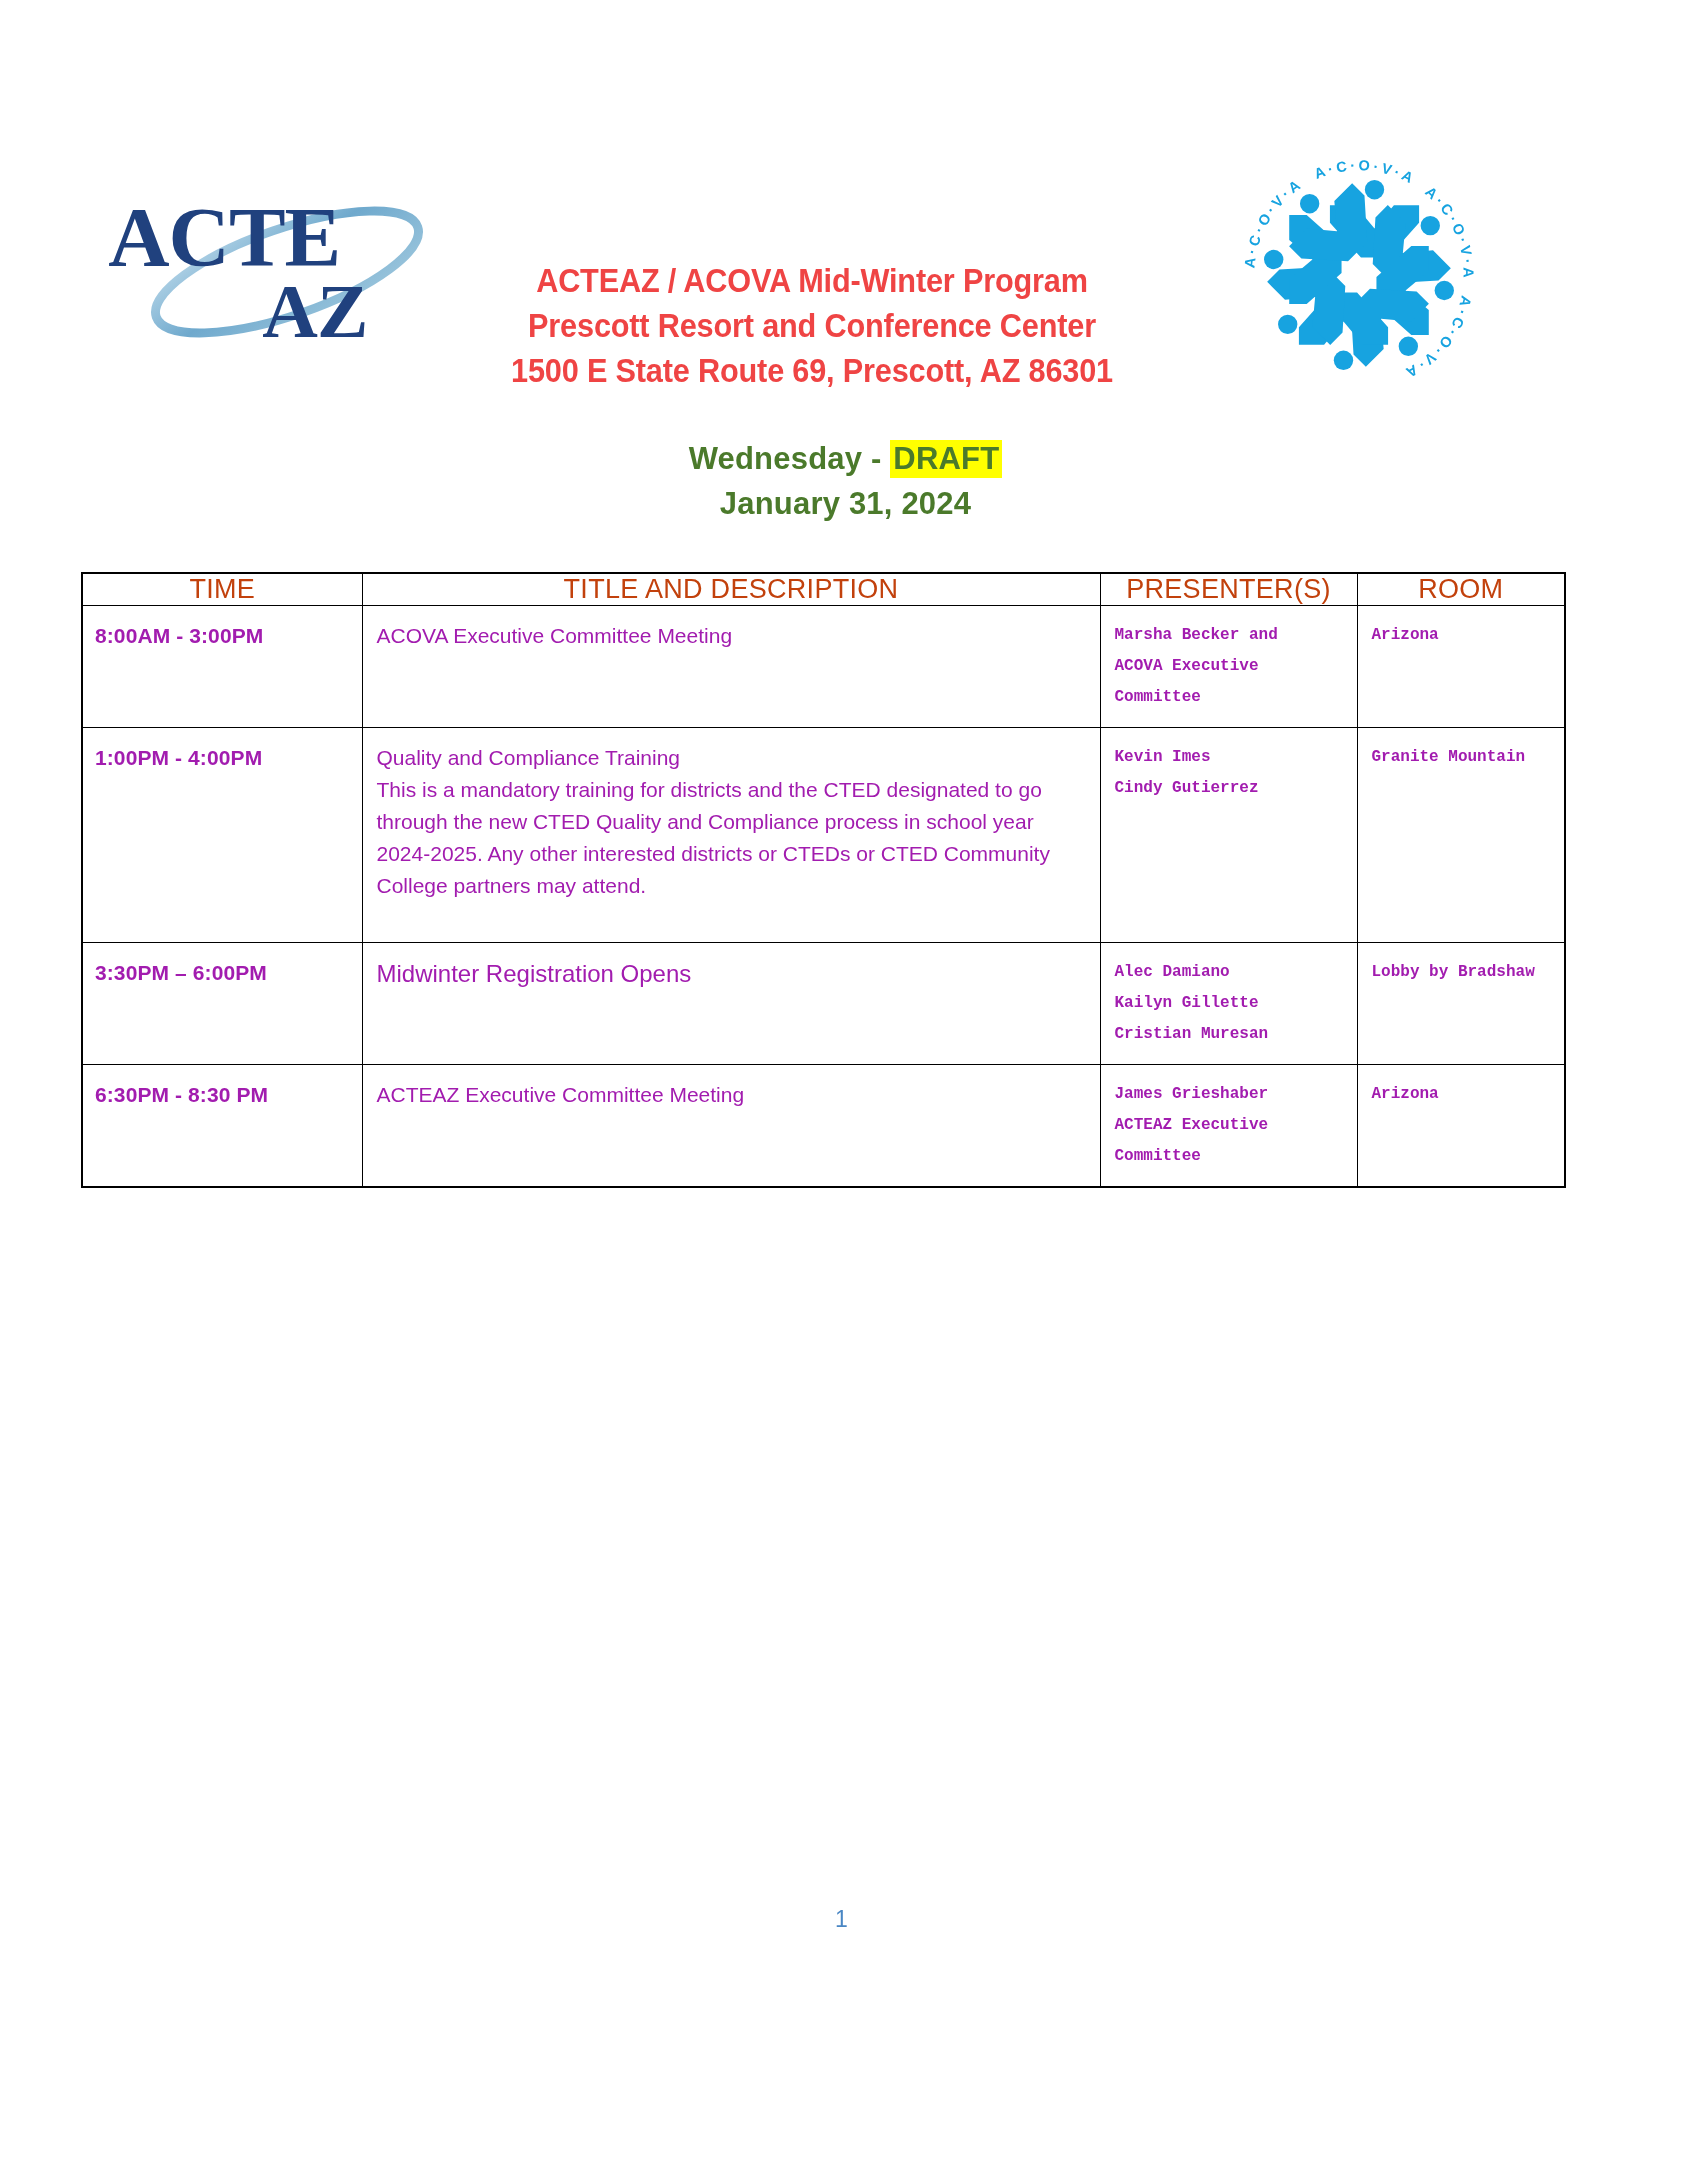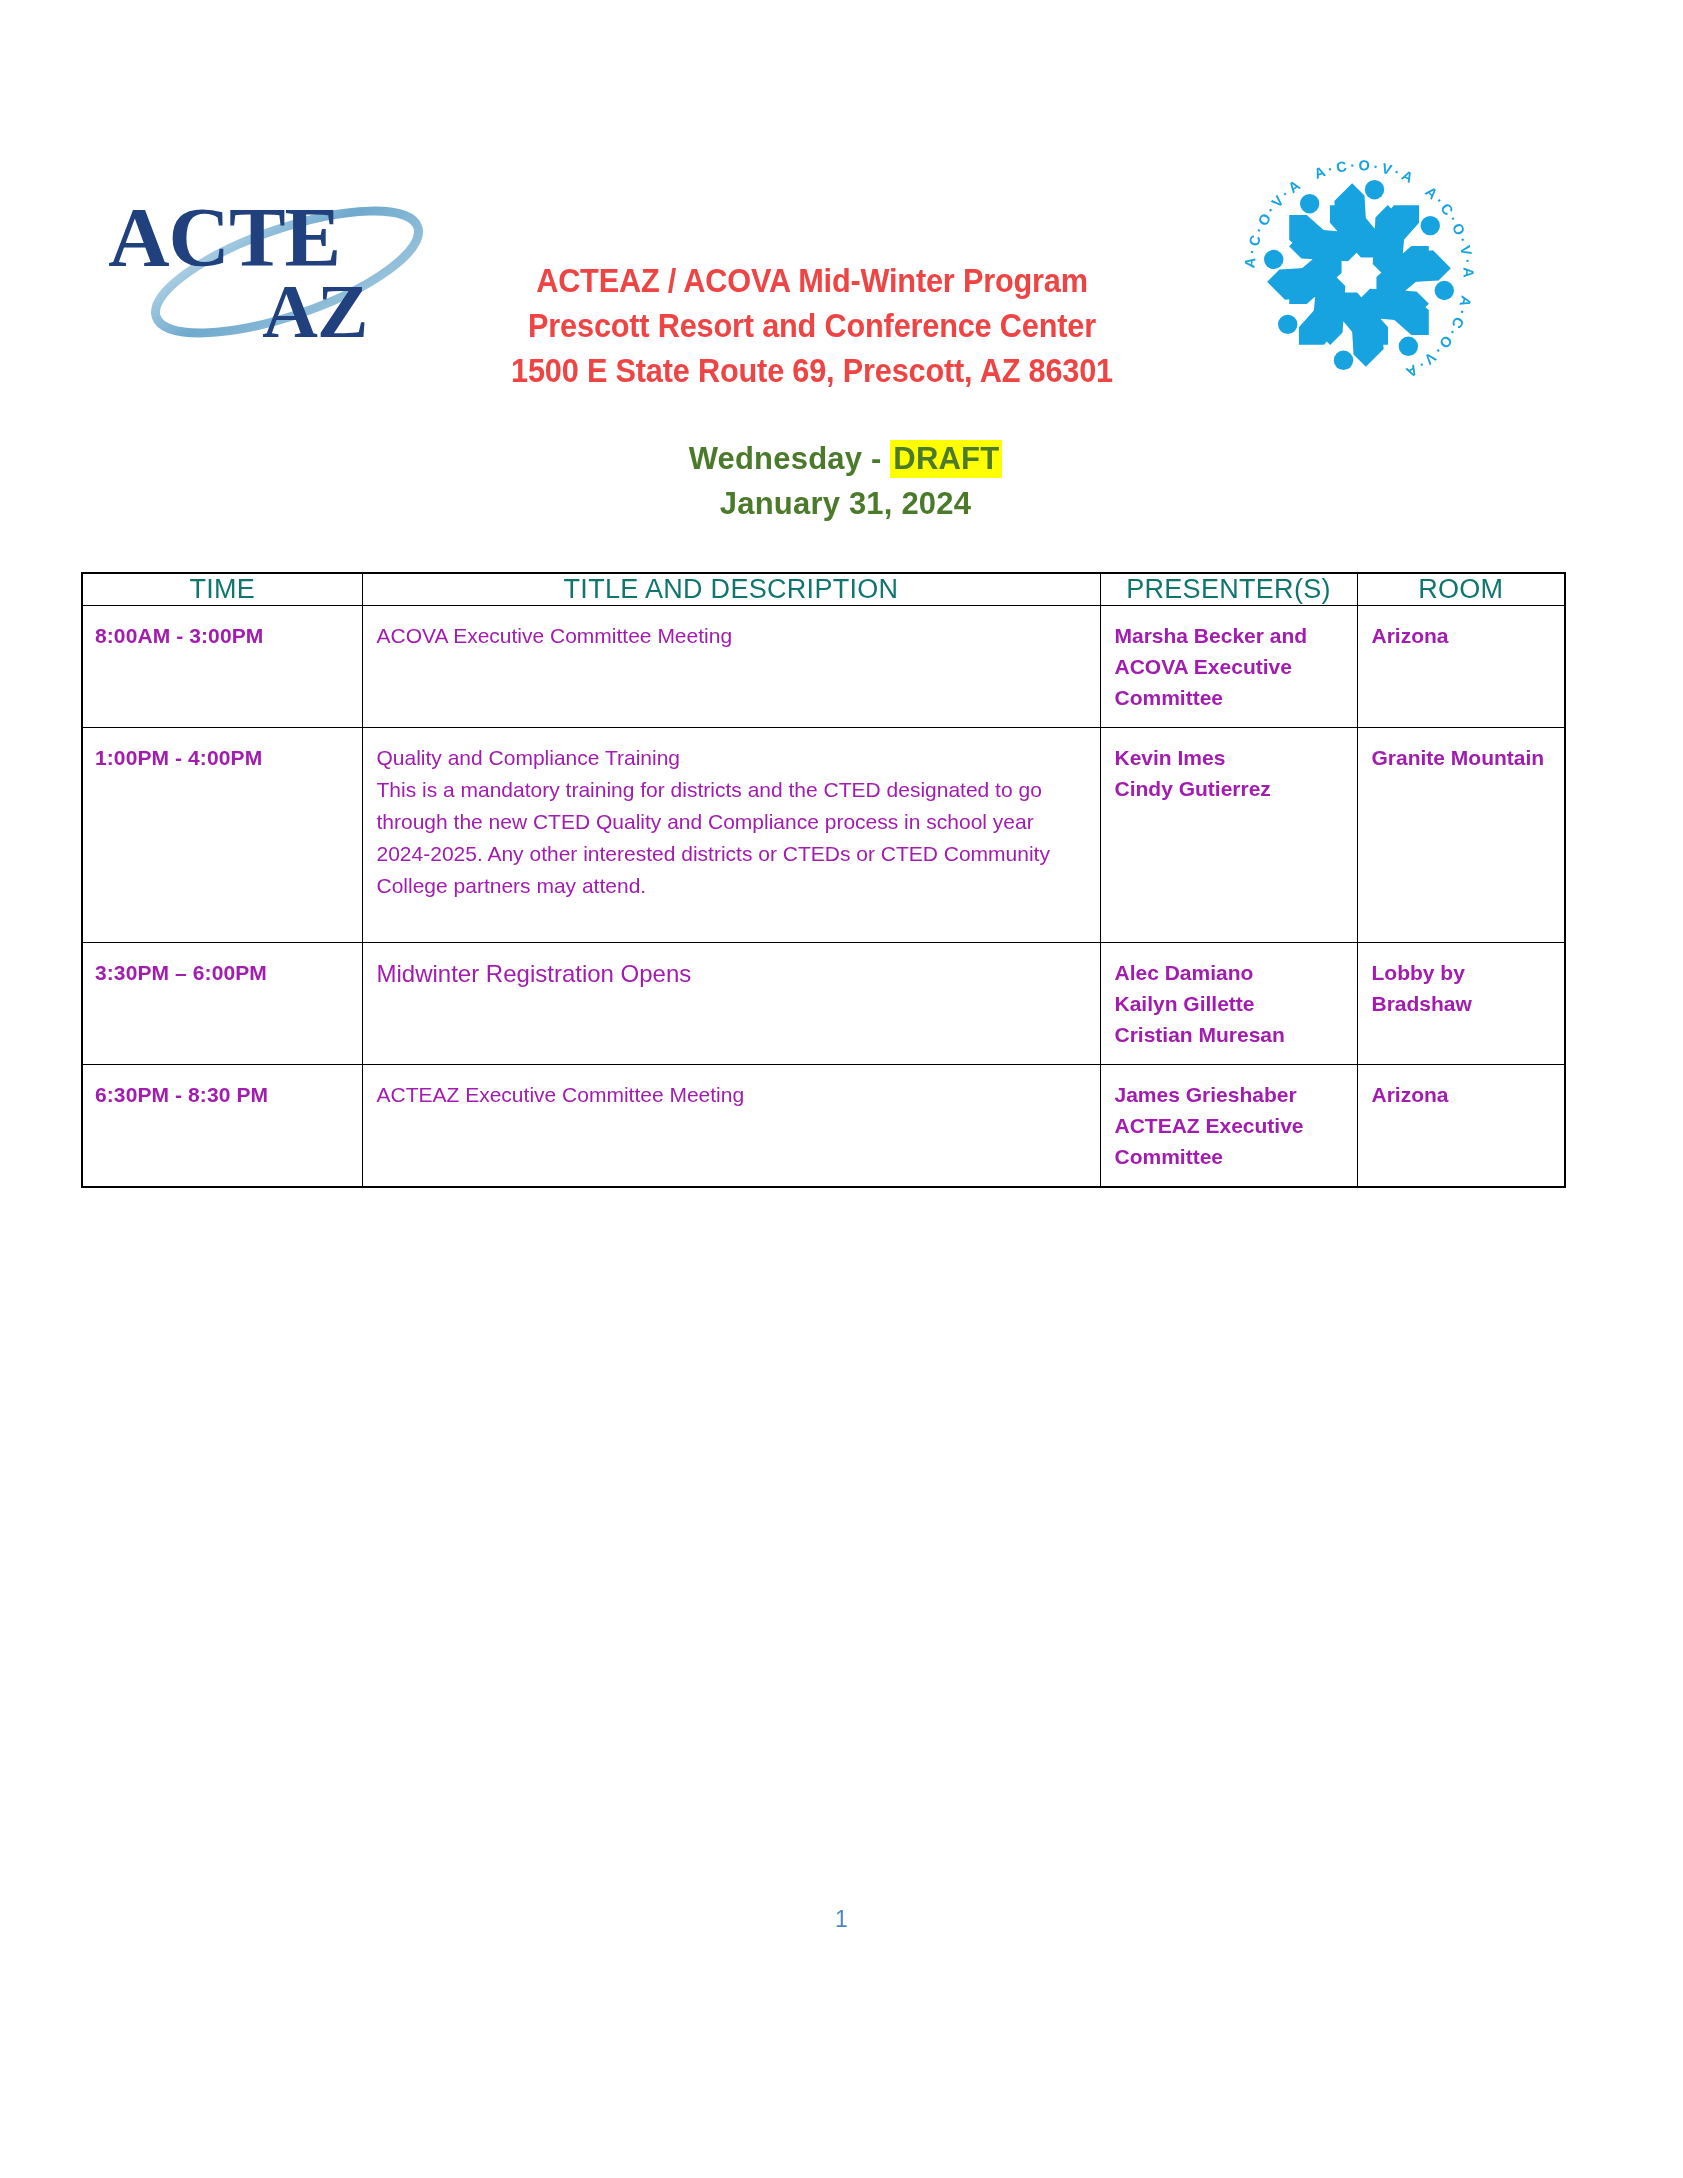--- a/index.html
+++ b/index.html
@@ -114,21 +114,21 @@
 
   .sched-table th,
   .sched-table td {
     border: 1.6px solid #000000;
     vertical-align: top;
     padding: 0;
   }
 
   thead th {
     text-align: center;
-    color: #0f766e;
+    color: #c2410c;
     font-family: "Liberation Sans Narrow", "Liberation Sans", sans-serif;
     font-weight: normal;
     font-size: 27px;
     letter-spacing: 0.3px;
     padding: 14px 6px 46px 6px;
     white-space: nowrap;
   }
 
   td.cell {
     padding: 14px 12px 14px 14px;
@@ -139,23 +139,23 @@
   td.cell.time {
     font-family: "Liberation Sans Narrow", "Liberation Sans", sans-serif;
     font-weight: bold;
     font-size: 21px;
     letter-spacing: 0.1px;
     white-space: nowrap;
     padding-left: 12px;
   }
   td.cell.pres,
   td.cell.room {
-    font-family: Liberation Sans, sans-serif;
+    font-family: Liberation Mono, monospace;
     font-weight: bold;
-    font-size: 21px;
+    font-size: 16px;
     line-height: 31px;
   }
   td.cell.title {
     font-family: "Liberation Sans", sans-serif;
     font-size: 21px;
     line-height: 32px;
   }
   .t-strong {
     font-weight: normal;
     display: block;

